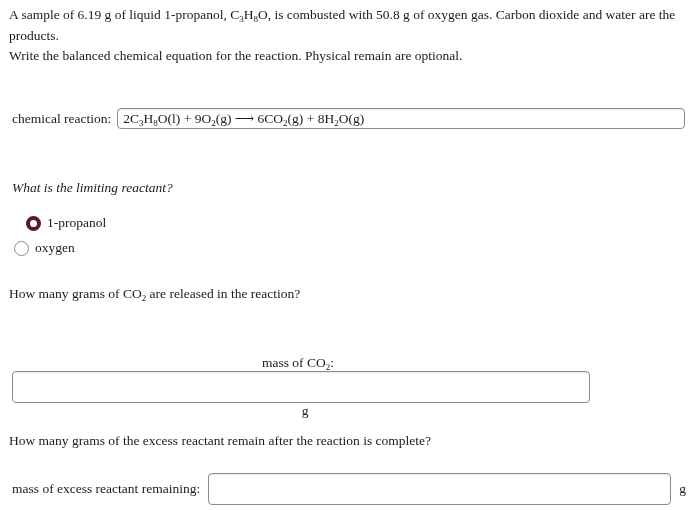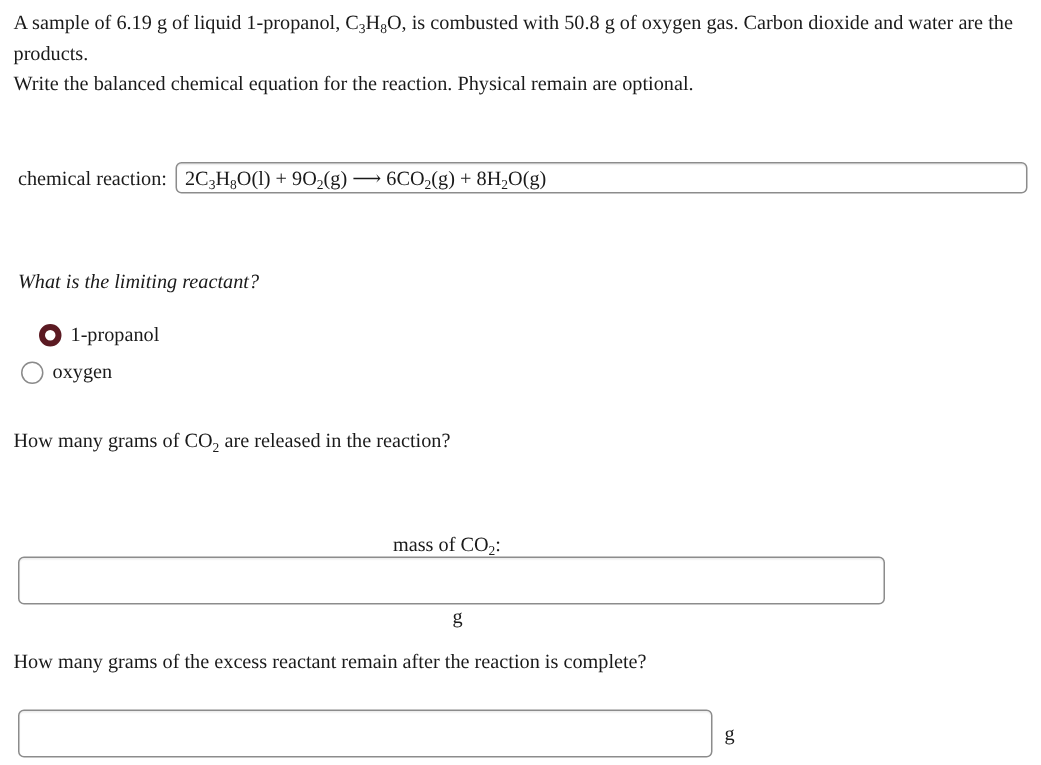--- a/index.html
+++ b/index.html
@@ -58,17 +58,18 @@
   <span class="label" style="margin-right:6px;"><span>mass of CO</span><sub>2</sub><span>:</span></span>
   <div class="box" style="width:578px; height:32px;">
       <span></span>
     </div>
   <span class="unit" style="margin-left:8px;">g</span>
 </div>
 
 <div class="abs" style="left:9px; top:417px;margin-top:16px;">How many grams of the excess reactant remain after the reaction is complete?</div>
 
 <div class="row" style="left:12px; top:473px;">
+  <span class="label" style="margin-right:8px;">mass of excess reactant remaining:</span>
   <div class="box" style="width:463px; height:32px;">
       <span></span>
     </div>
   <span class="unit" style="margin-left:8px;">g</span>
 </div>
 
 </body></html>

